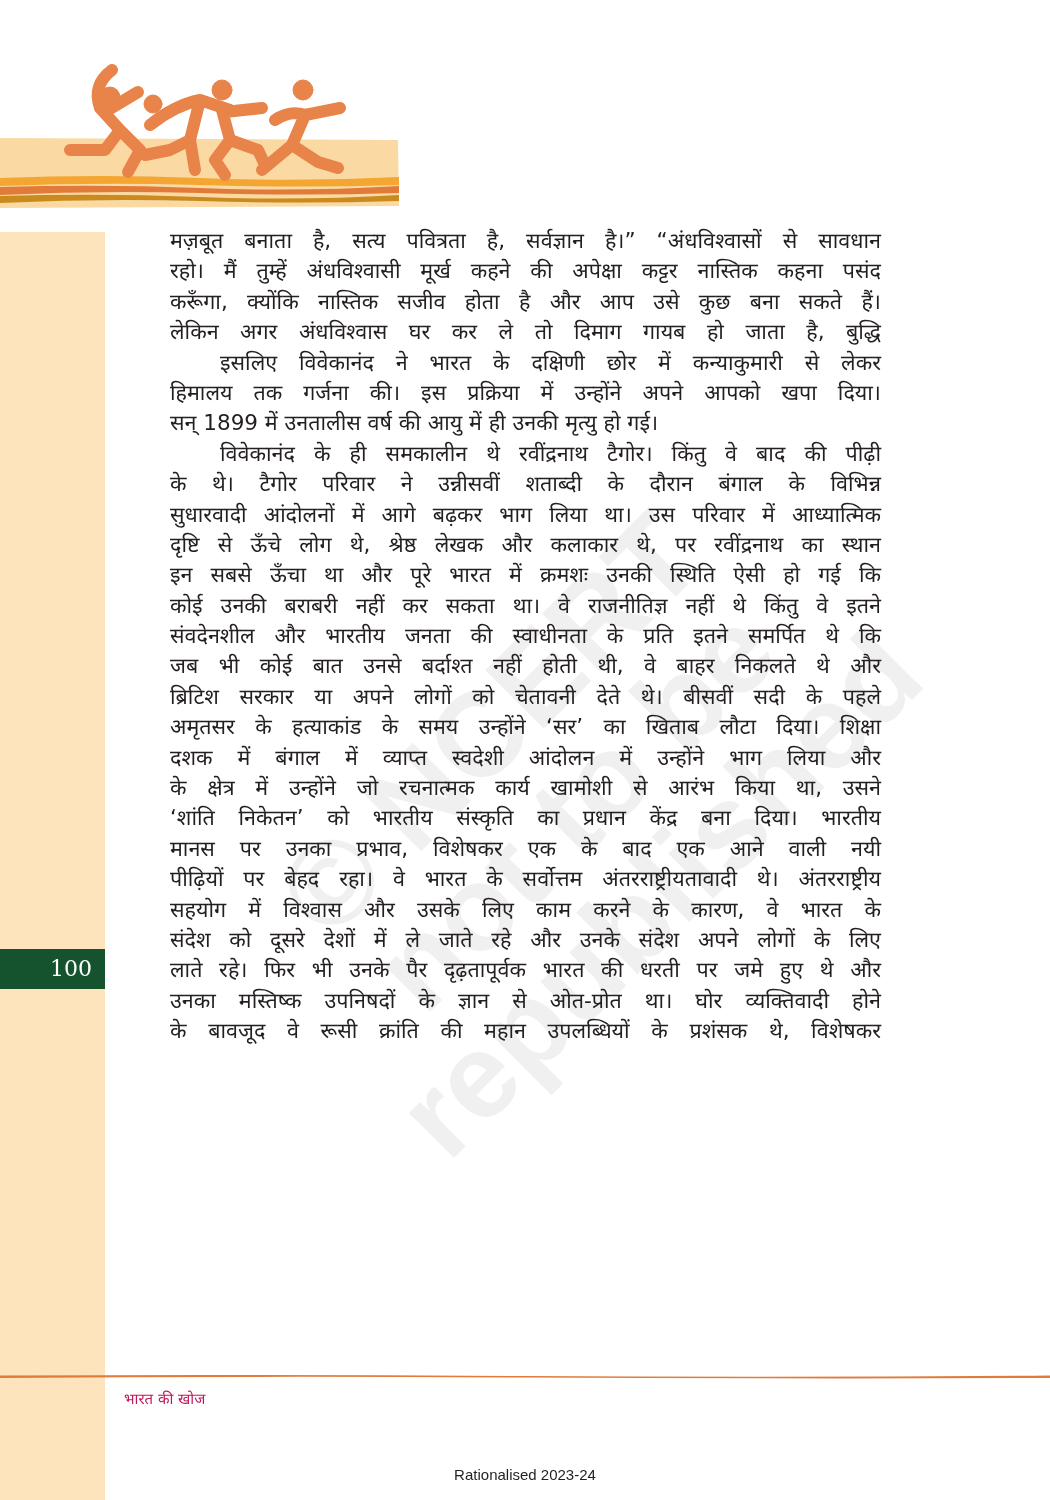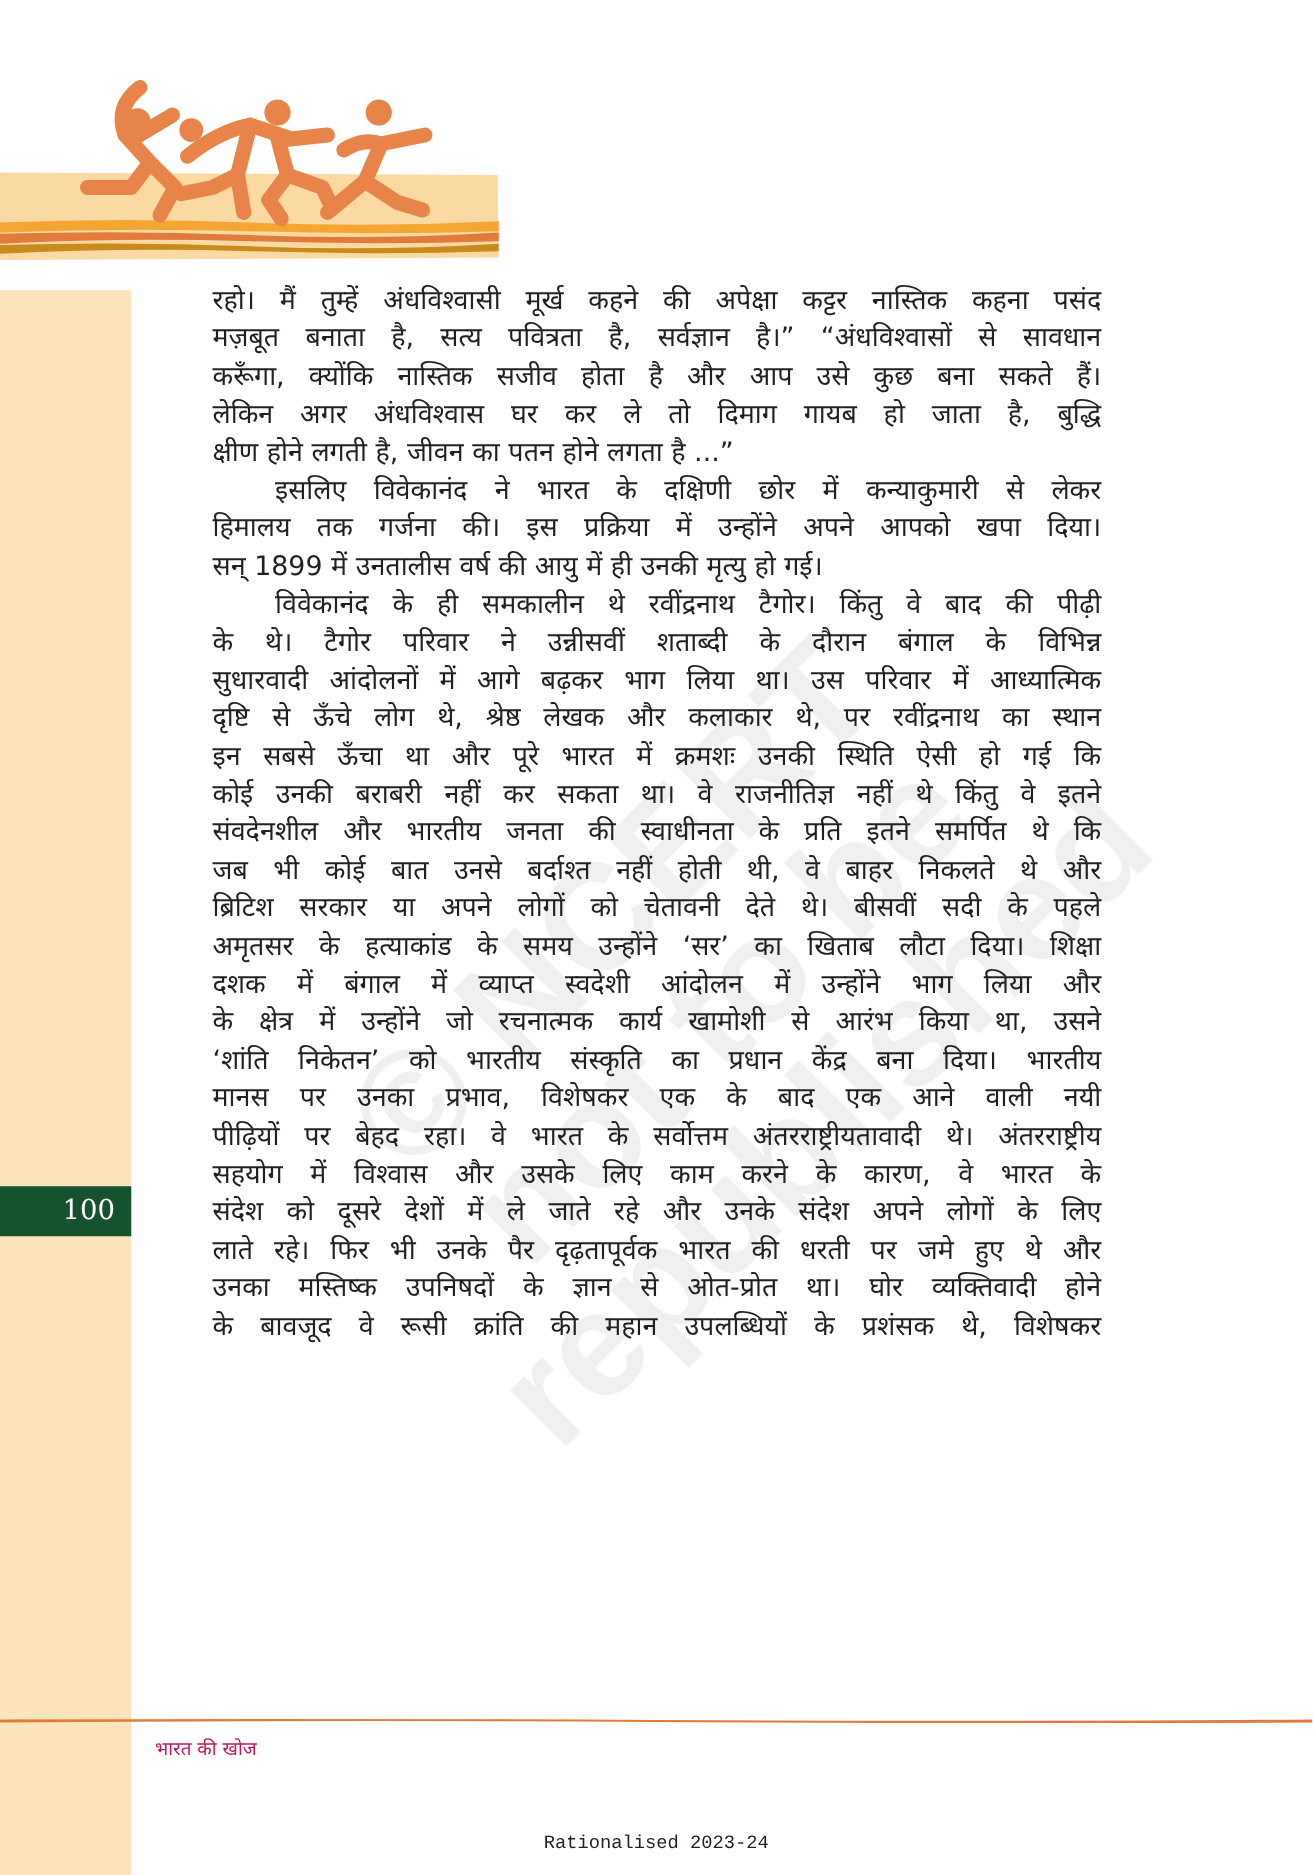--- a/index.html
+++ b/index.html
@@ -11,21 +11,21 @@
               text-align:right; padding-right:13px; box-sizing:border-box; }
   .header-art { position:absolute; left:0; top:0; width:405px; height:232px; }
   .text-body { position:absolute; left:170px; top:226px; width:711px; }
   .line { font-size:21.5px; line-height:30.4px; height:30.4px; white-space:nowrap;
           text-align:justify; text-align-last:justify; letter-spacing:0; }
   .line.last { text-align-last:left; }
   .line.indent { padding-left:50px; }
   .footer-rule { position:absolute; left:0; top:1374px; width:1050px; height:5px; }
   .footer-title { position:absolute; left:124px; top:1388px; font-size:15px; color:#be185d; }
   .footer-note { position:absolute; left:0; width:1050px; top:1466px; text-align:center;
-                 font-family:Liberation Mono, monospace; font-size:15px; color:#231f20; }
+                 font-family:Liberation Sans, sans-serif; font-size:15px; color:#231f20; }
   .watermark { position:absolute; left:235px; top:620px; width:720px; height:420px;
                transform:rotate(-45deg); transform-origin:center; pointer-events:none;
                font-family:"Liberation Sans", sans-serif; color:rgba(170,170,170,0.18);
                font-size:120px; line-height:120px; text-align:center; font-weight:bold; }
 </style>
 </head>
 <body>
 
 <div class="side-strip"></div>
 
@@ -49,25 +49,24 @@
     <circle cx="303" cy="90" r="10"></circle>
     <path d="M275 120 Q290 110 305 115 L292 145 L262 170 M292 145 L318 162 L338 168 M305 115 L340 108" fill="none" stroke-width="12"></path>
   </g>
 </svg>
 
 <div class="page-num">100</div>
 
 <div class="watermark">© NCERT not to be republished</div>
 
 <div class="text-body">
+  <div class="line">मज़बूत बनाता है, सत्य पवित्रता है, सर्वज्ञान है।” “अंधविश्वासों से सावधान</div>
   <div class="line">रहो। मैं तुम्हें अंधविश्वासी मूर्ख कहने की अपेक्षा कट्टर नास्तिक कहना पसंद</div>
-  <div class="line">मज़बूत बनाता है, सत्य पवित्रता है, सर्वज्ञान है।” “अंधविश्वासों से सावधान</div>
   <div class="line">करूँगा, क्योंकि नास्तिक सजीव होता है और आप उसे कुछ बना सकते हैं।</div>
   <div class="line">लेकिन अगर अंधविश्वास घर कर ले तो दिमाग गायब हो जाता है, बुद्धि</div>
-  <div class="line last">क्षीण होने लगती है, जीवन का पतन होने लगता है ...”</div>
   <div class="line indent">इसलिए विवेकानंद ने भारत के दक्षिणी छोर में कन्याकुमारी से लेकर</div>
   <div class="line">हिमालय तक गर्जना की। इस प्रक्रिया में उन्होंने अपने आपको खपा दिया।</div>
   <div class="line last">सन् 1899 में उनतालीस वर्ष की आयु में ही उनकी मृत्यु हो गई।</div>
   <div class="line indent">विवेकानंद के ही समकालीन थे रवींद्रनाथ टैगोर। किंतु वे बाद की पीढ़ी</div>
   <div class="line">के थे। टैगोर परिवार ने उन्नीसवीं शताब्दी के दौरान बंगाल के विभिन्न</div>
   <div class="line">सुधारवादी आंदोलनों में आगे बढ़कर भाग लिया था। उस परिवार में आध्यात्मिक</div>
   <div class="line">दृष्टि से ऊँचे लोग थे, श्रेष्ठ लेखक और कलाकार थे, पर रवींद्रनाथ का स्थान</div>
   <div class="line">इन सबसे ऊँचा था और पूरे भारत में क्रमशः उनकी स्थिति ऐसी हो गई कि</div>
   <div class="line">कोई उनकी बराबरी नहीं कर सकता था। वे राजनीतिज्ञ नहीं थे किंतु वे इतने</div>
   <div class="line">संवदेनशील और भारतीय जनता की स्वाधीनता के प्रति इतने समर्पित थे कि</div>

